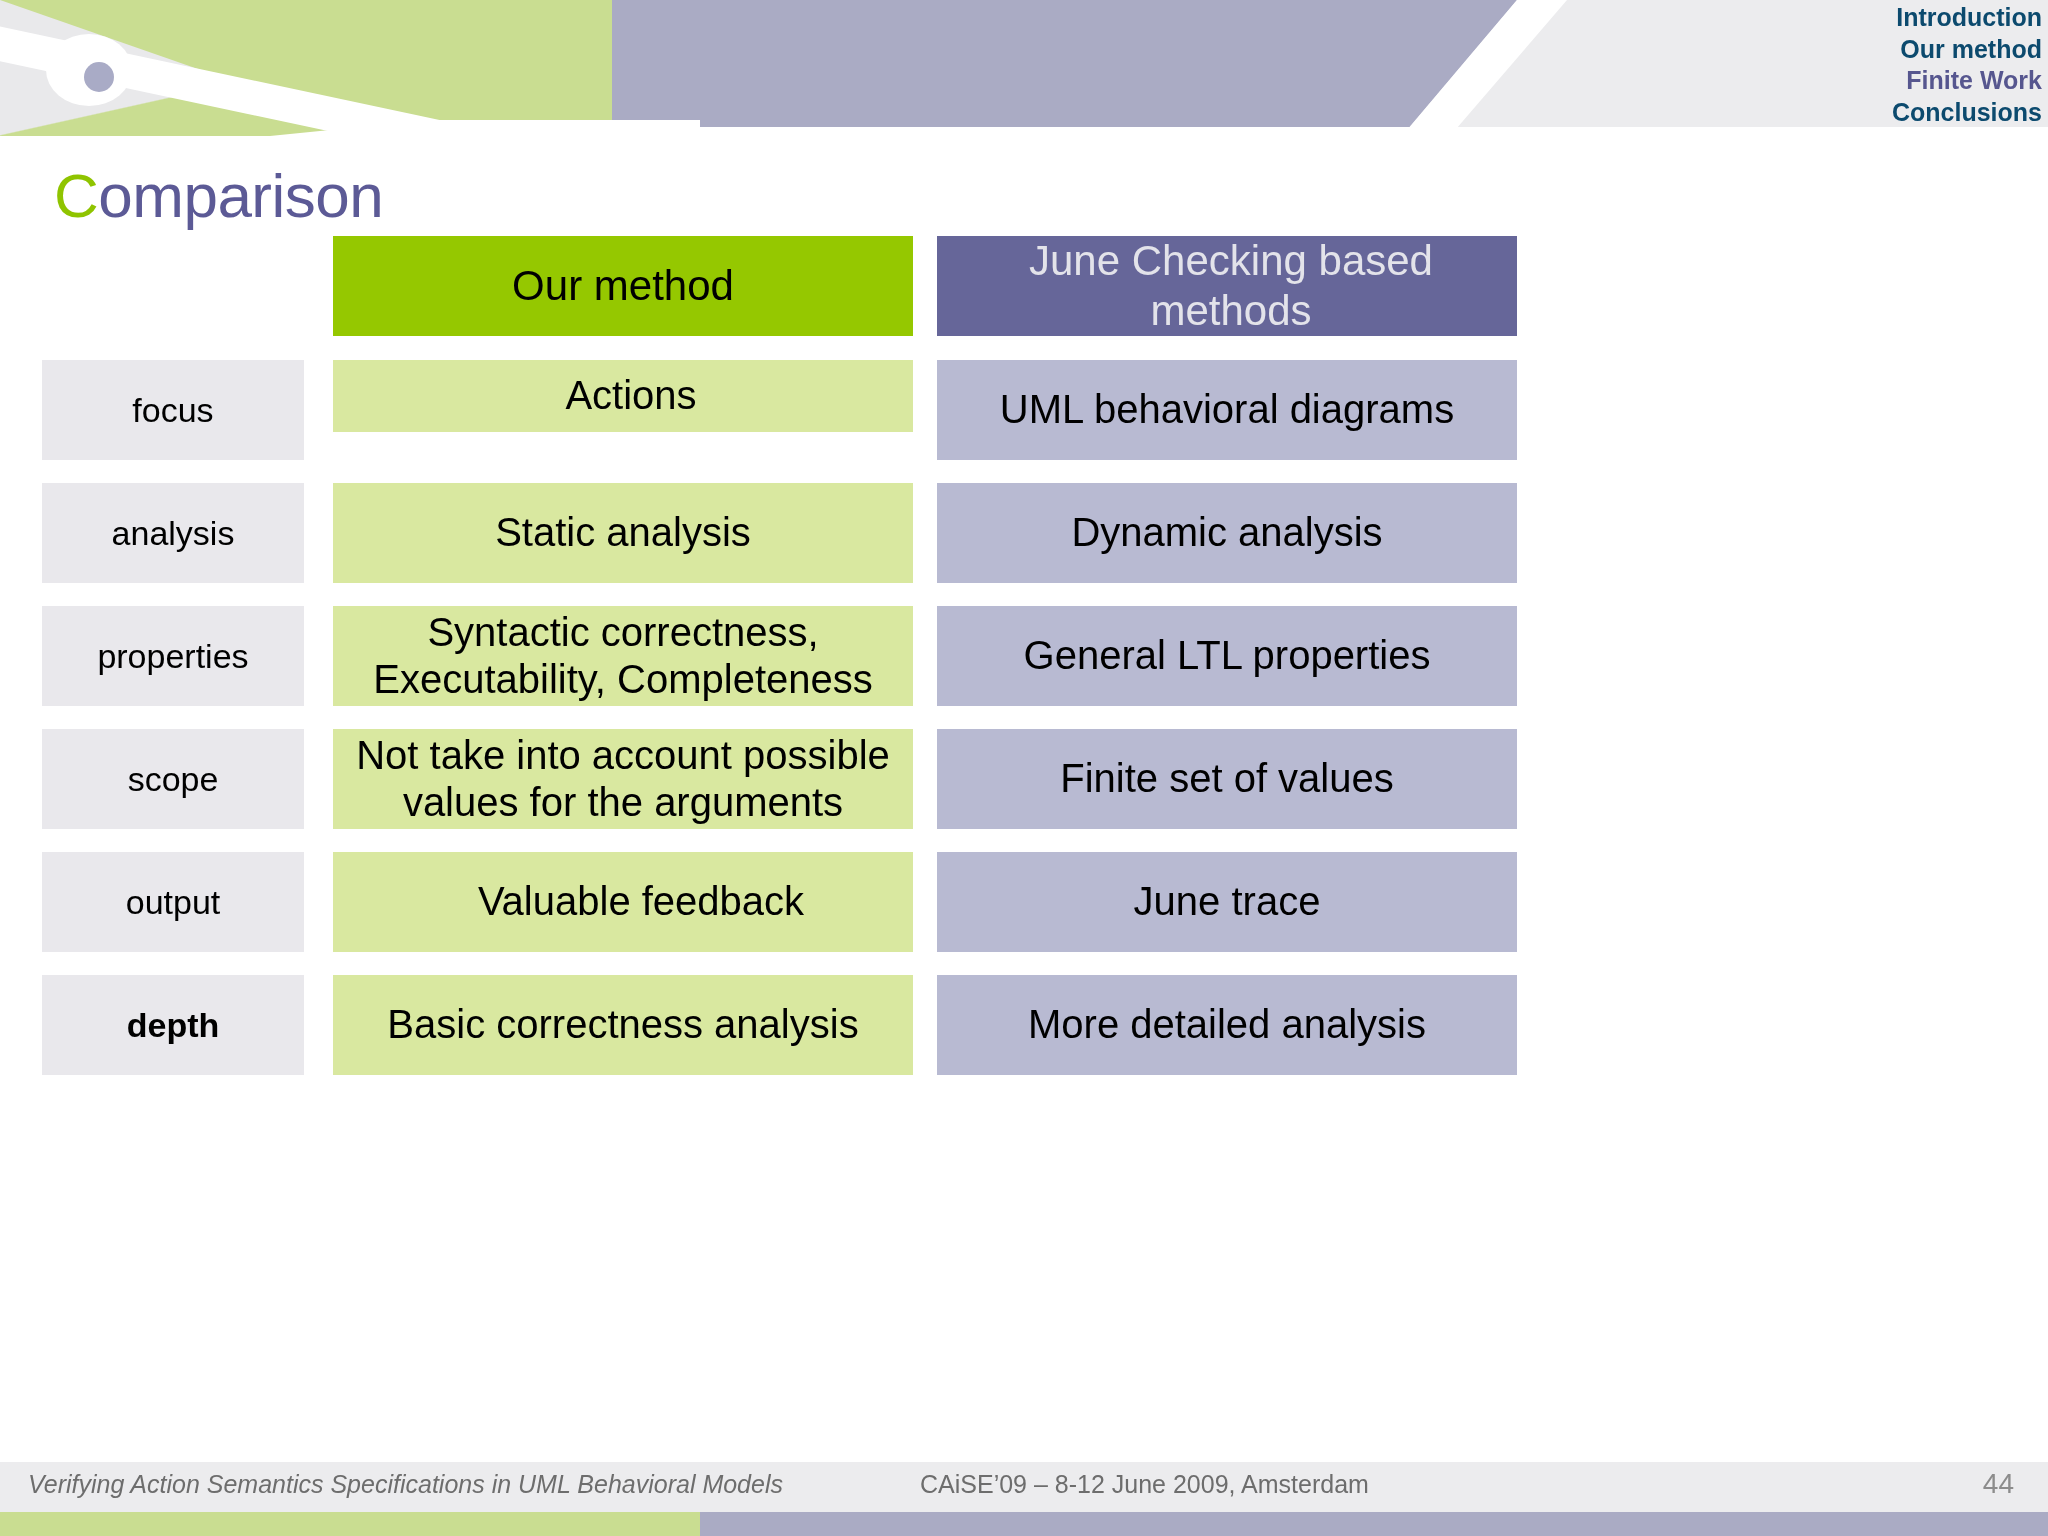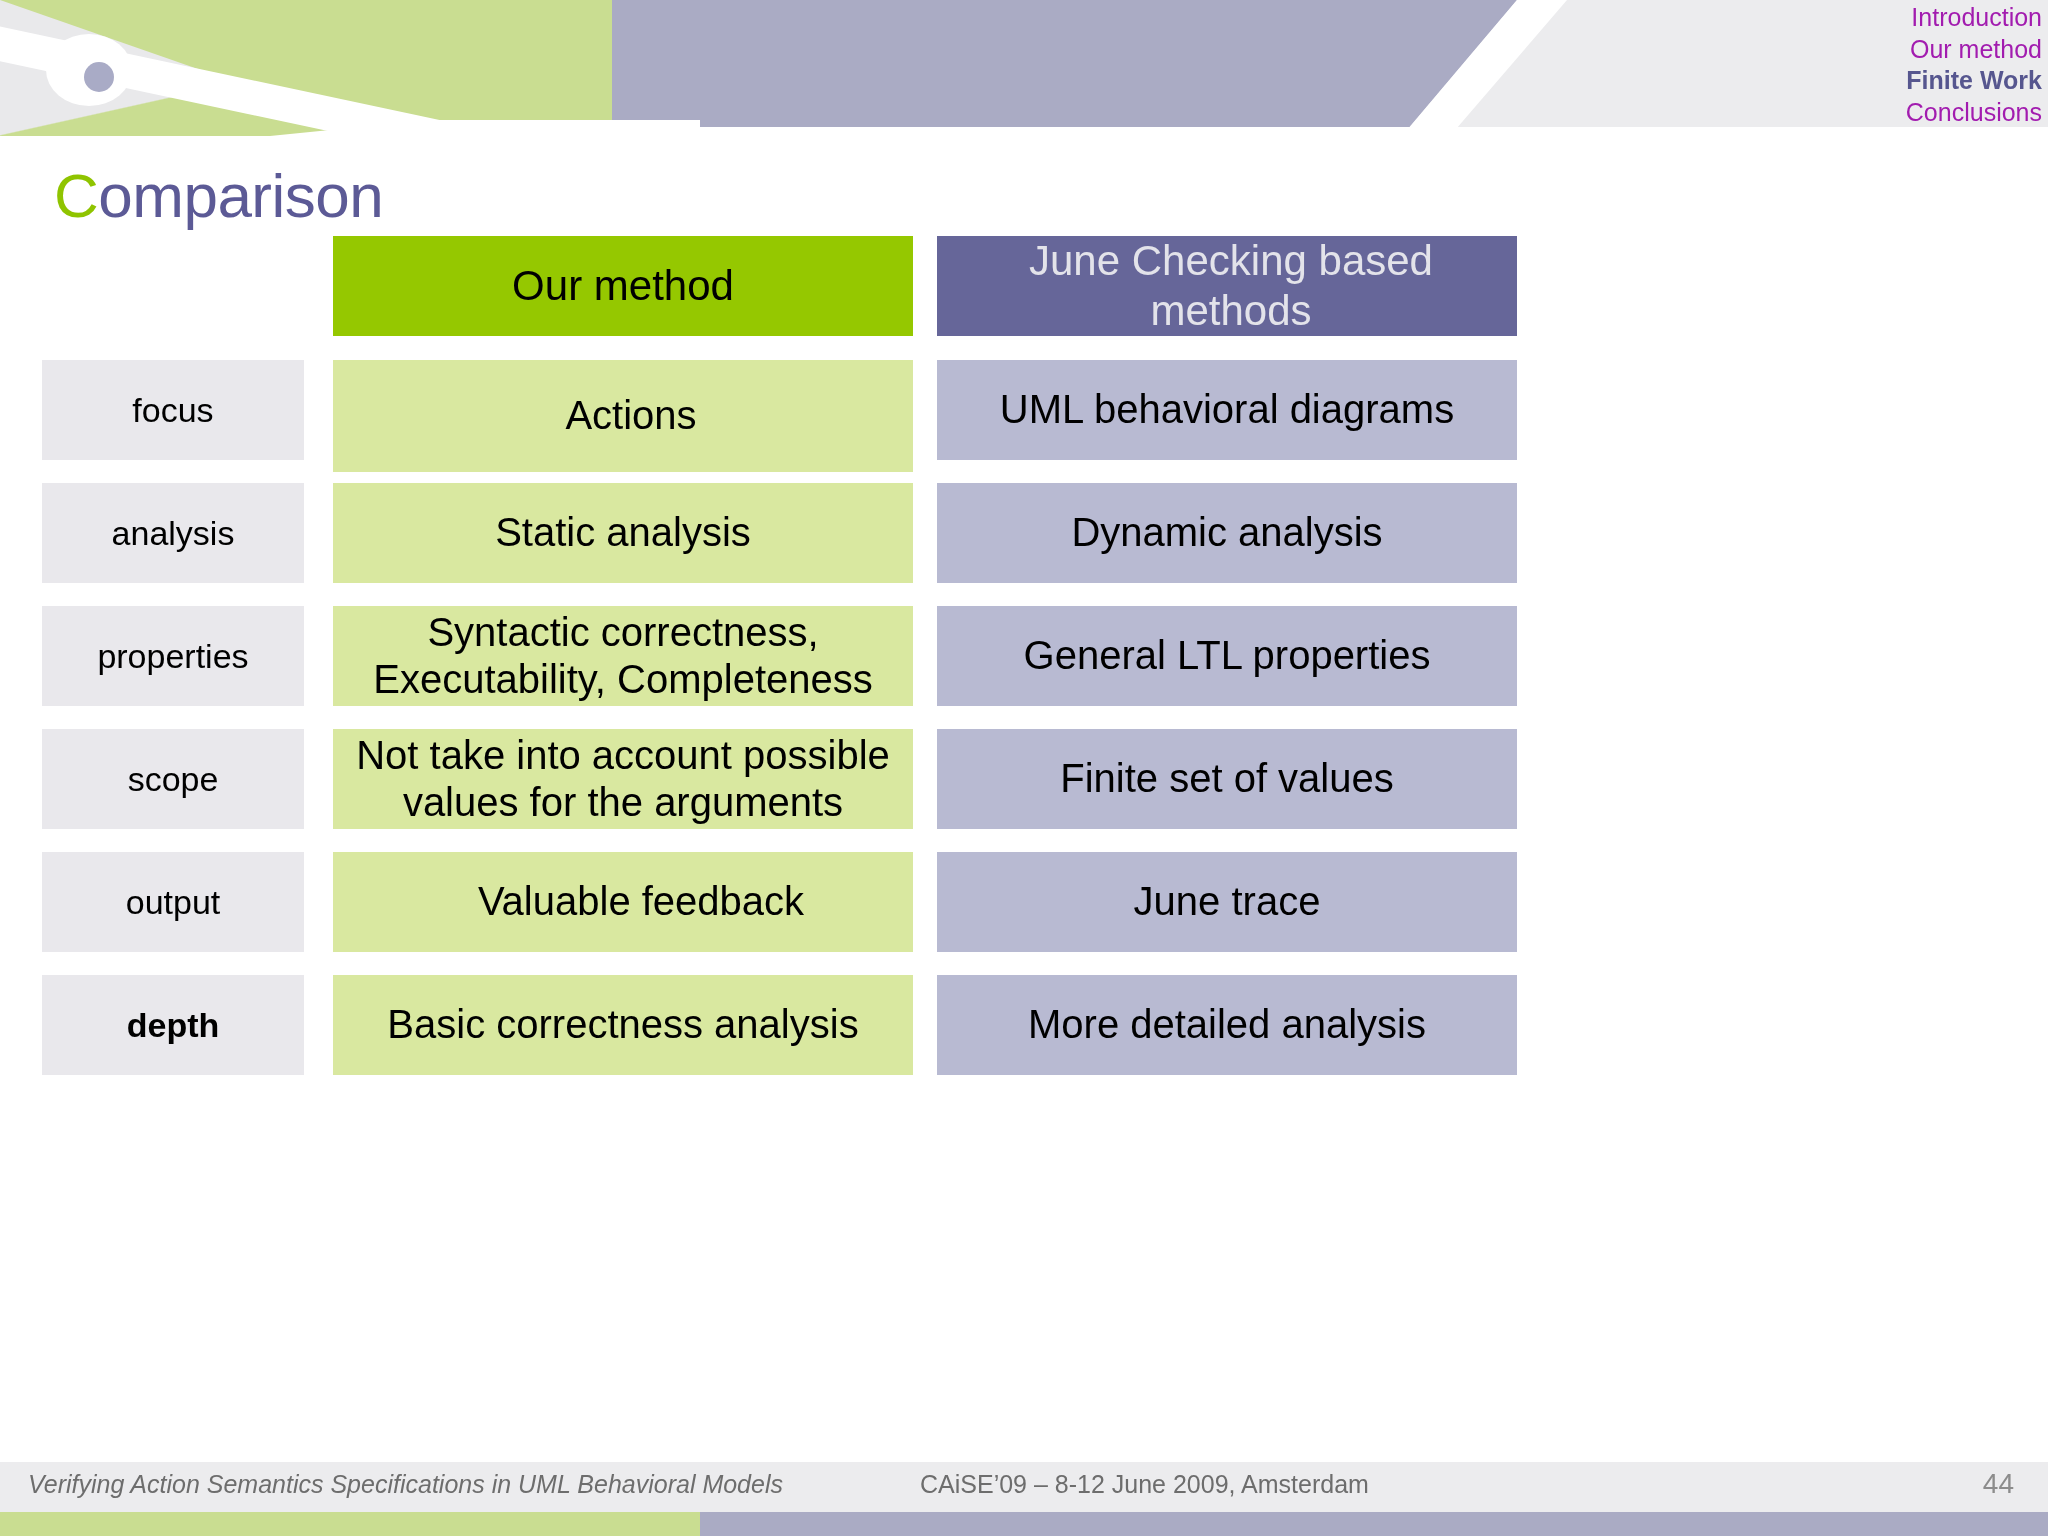--- a/index.html
+++ b/index.html
@@ -45,21 +45,21 @@
   #nav-dot {
     position:absolute; left:84px; top:62px; width:30px; height:30px;
     background:#a9abc6; border-radius:50%;
     z-index:6;
   }
   #nav-list {
     position:absolute; right:6px; top:2px; width:420px;
     text-align:right; z-index:7;
     line-height:31.5px;
   }
-  #nav-list div { font-size:25px; color:#a21caf; }
+  #nav-list div { font-size:25px; color:#0c4a6e;font-weight:bold; }
   #nav-list div.active { font-weight:bold; color:#56568f; }
 
   
   #purple-band {
     position:absolute; left:612px; top:0; width:1436px; height:136px;
     background:#ececee; z-index:1; overflow:hidden;
   }
   #purple-shape2 {
     position:absolute; left:0; top:0; width:1436px; height:136px;
     background:#aaabc4;
@@ -159,21 +159,21 @@
 <div id="nav-under-white"></div>
 
 <div id="page-title"><span class="cap">C</span><span>omparison</span></div>
 
 <div id="table">
 
   <div class="cell hdr-ours" style="top:236px;height:100px;">Our method</div>
   <div class="cell hdr-mc" style="top:236px;height:100px;">June Checking based methods</div>
 
   <div class="cell col-label" style="top:360px;height:100px;">focus</div>
-  <div class="cell col-ours" style="top:360px;height:112px;padding-left:24px;">Actions</div>
+  <div class="cell col-ours" style="top:360px;height:72px;padding-left:24px;">Actions</div>
   <div class="cell col-mc" style="top:360px;height:100px;text-align:center;">UML behavioral diagrams</div>
 
   <div class="cell col-label" style="top:483px;height:100px;">analysis</div>
   <div class="cell col-ours" style="top:483px;height:100px;">Static analysis</div>
   <div class="cell col-mc" style="top:483px;height:100px;">Dynamic analysis</div>
 
   <div class="cell col-label" style="top:606px;height:100px;">properties</div>
   <div class="cell col-ours" style="top:606px;height:100px;">Syntactic correctness, Executability, Completeness</div>
   <div class="cell col-mc" style="top:606px;height:100px;">General LTL properties</div>
 

